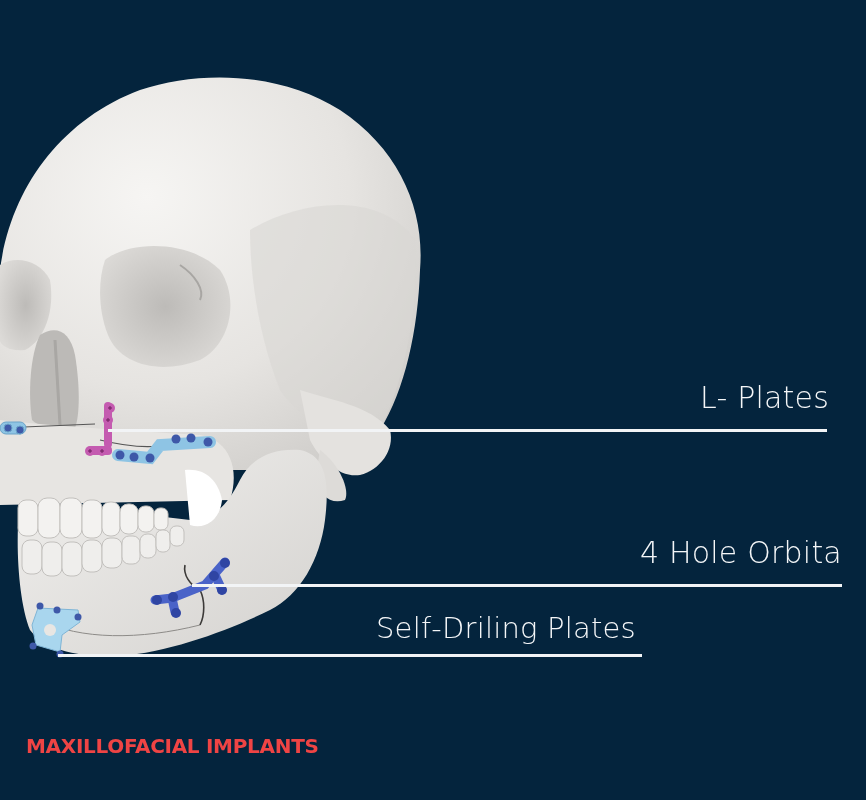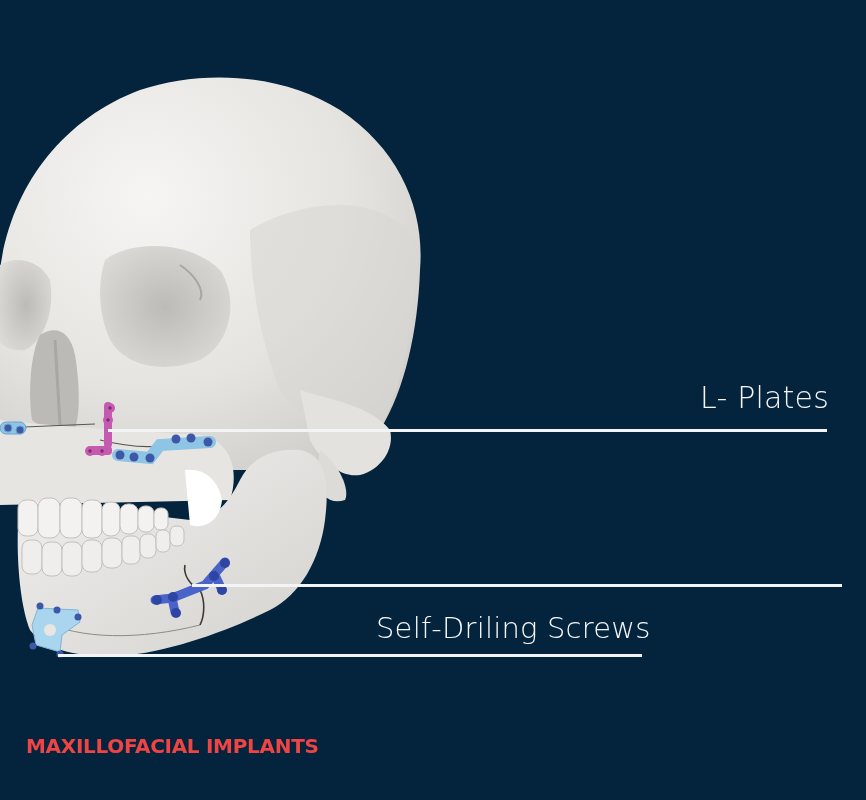--- a/index.html
+++ b/index.html
@@ -173,19 +173,20 @@
         <circle cx="78" cy="617" r="3.5"></circle>
         <circle cx="33" cy="646" r="3.5"></circle>
         <circle cx="60" cy="654" r="3.5"></circle>
       </g>
     </g>
   </svg>
 
   <div class="label" style="left:700px; top:380px; font-size:30px;">L- Plates</div>
   <div class="leader" style="left:108px; top:429px; width:719px;"></div>
 
+  <div class="label" style="left:640px; top:535px; font-size:30px;">4 Hole Orbita</div>
   <div class="leader" style="left:192px; top:584px; width:650px;"></div>
 
-  <div class="label" style="left:376px; top:611px; font-size:29px;">Self-Driling Screws</div>
+  <div class="label" style="left:376px; top:611px; font-size:29px;">Self-Driling Plates</div>
   <div class="leader" style="left:58px; top:654px; width:584px;"></div>
 
   <div class="title">MAXILLOFACIAL IMPLANTS</div>
 </div>
 
 </body></html>

